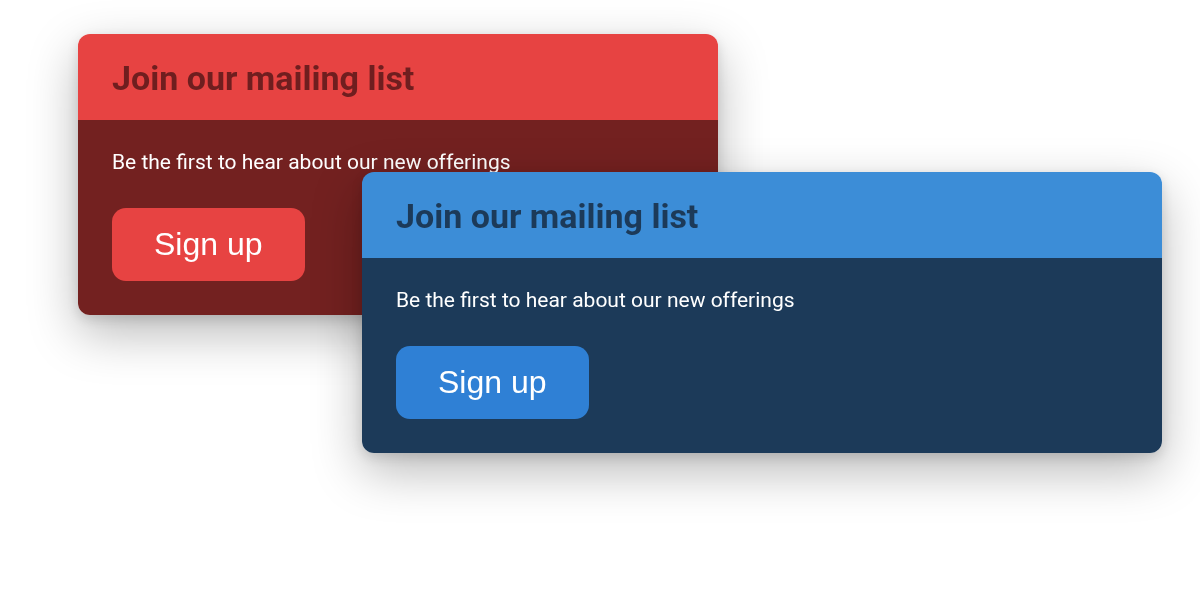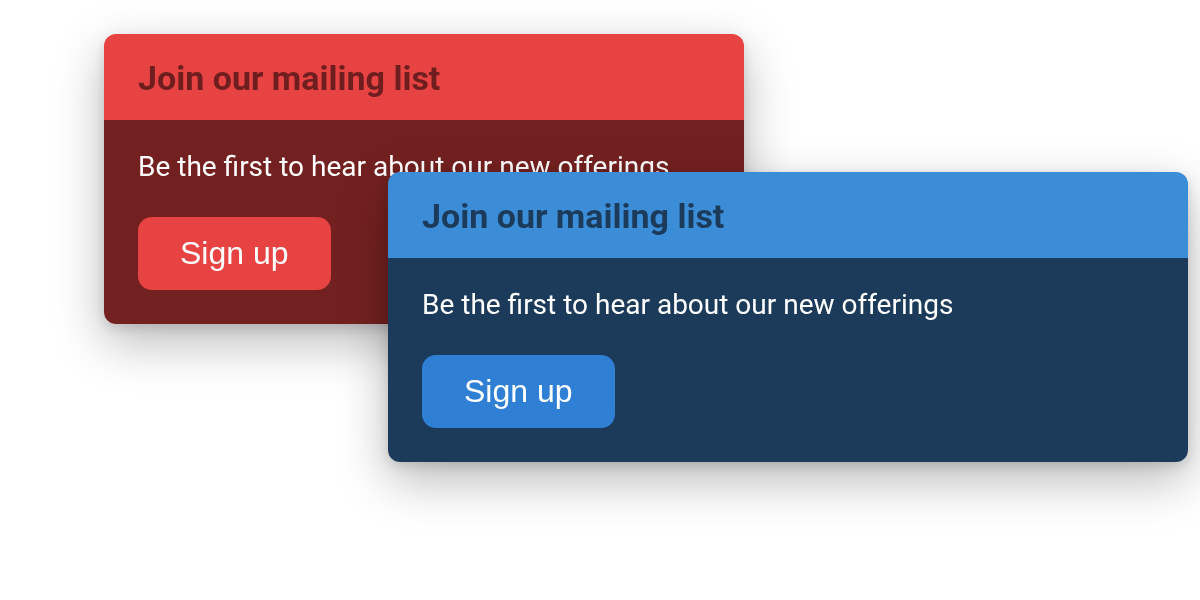--- a/index.html
+++ b/index.html
@@ -13,21 +13,20 @@
       font-family: -apple-system, BlinkMacSystemFont, "Segoe UI", Roboto, "Helvetica Neue", Arial, sans-serif;
       background: #ffffff;
       position: relative;
       overflow: hidden;
     }
     .card {
       position: absolute;
       border-radius: 12px;
       overflow: hidden;
       box-shadow: 0 18px 50px rgba(0,0,0,0.28), 0 4px 12px rgba(0,0,0,0.12);
-      margin-left: 26px;
     }
     .card-red {
       left: 78px;
       top: 34px;
       width: 640px;
       z-index: 1;
     }
     .card-red .card-header {
       background: #e74342;
       color: #6f1e1f;
@@ -57,21 +56,21 @@
     .card-header {
       padding: 24px 34px 22px 34px;
       font-size: 34px;
       font-weight: 700;
     }
     .card-body {
       padding: 30px 34px 34px 34px;
     }
     .card-body-text {
       color: #ffffff;
-      font-size: 28px;
+      font-size: 21px;
       font-weight: 400;
       margin-bottom: 34px;
       white-space: nowrap;
     }
     .signup-btn {
       display: inline-block;
       color: #ffffff;
       font-size: 32px;
       font-weight: 400;
       padding: 18px 42px;

